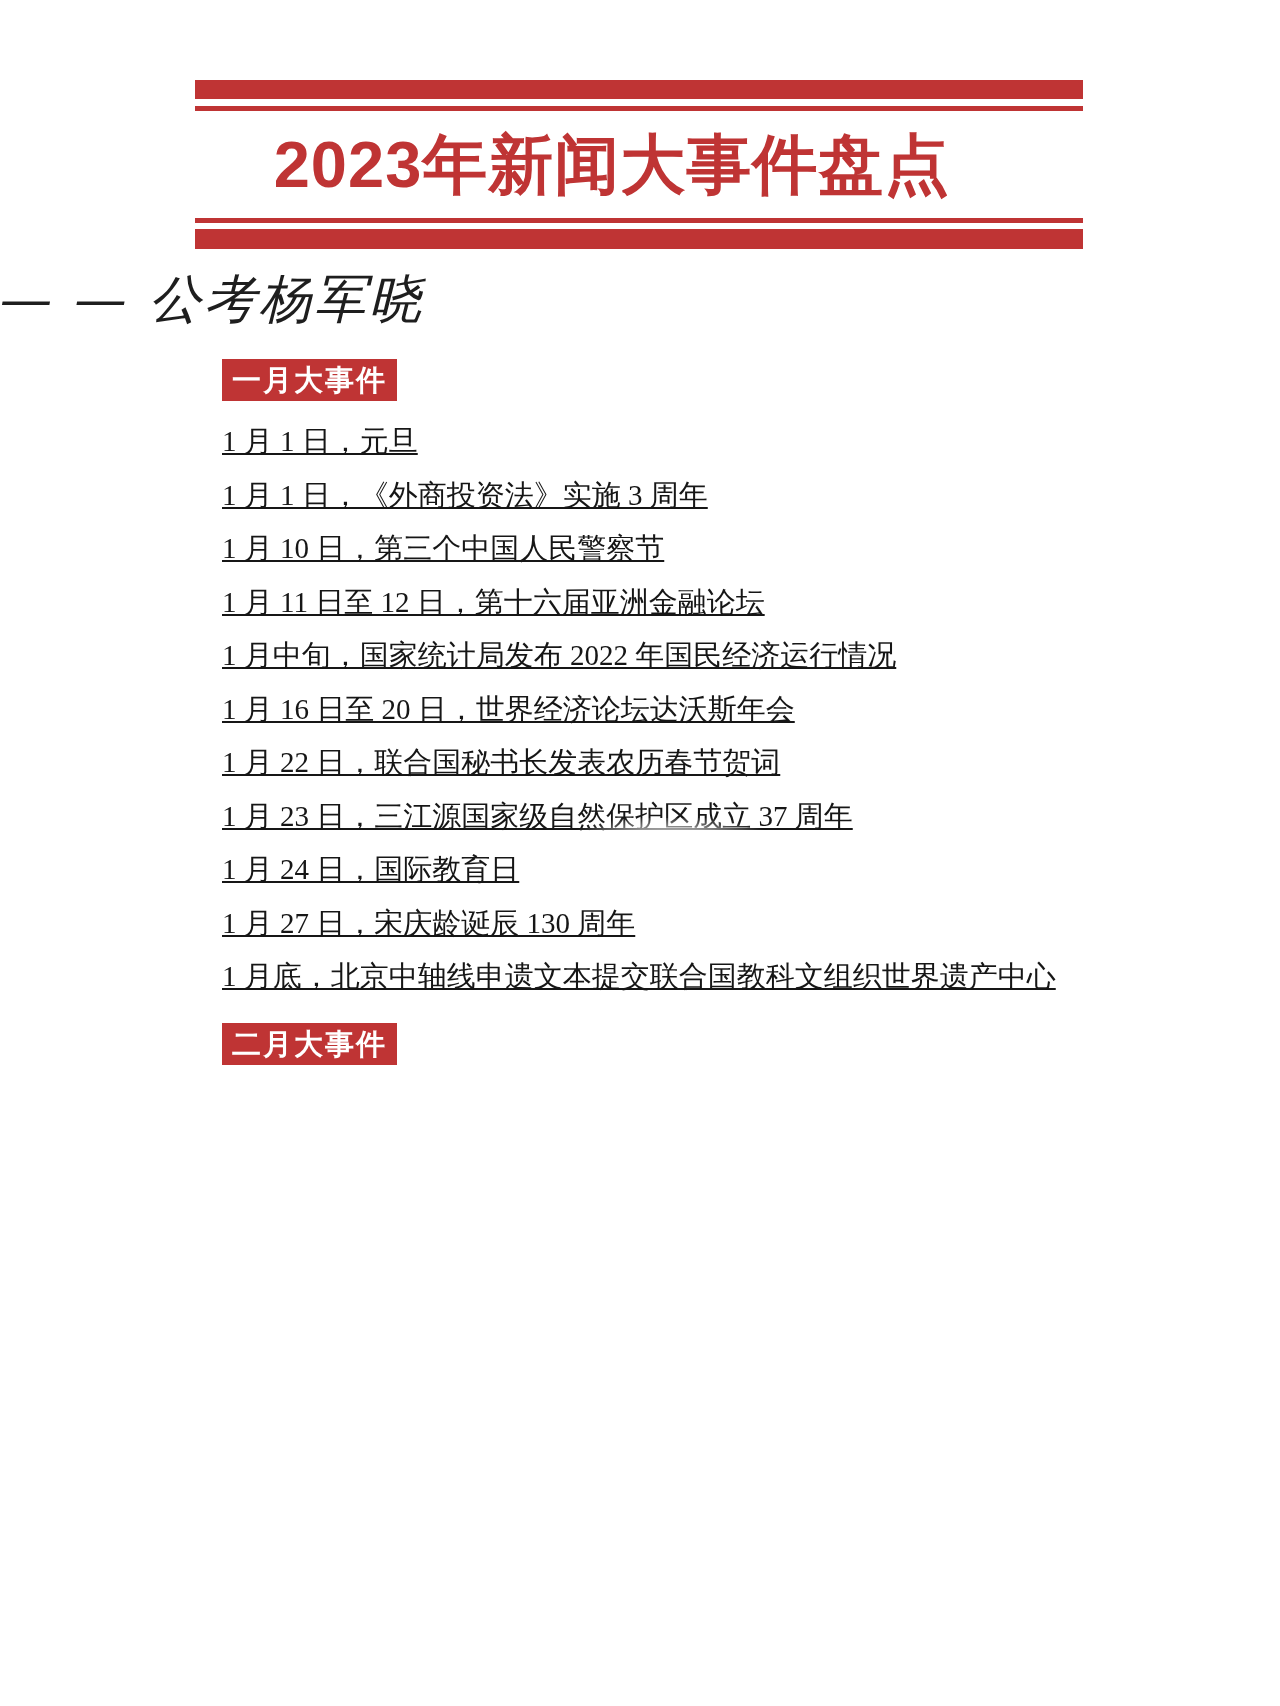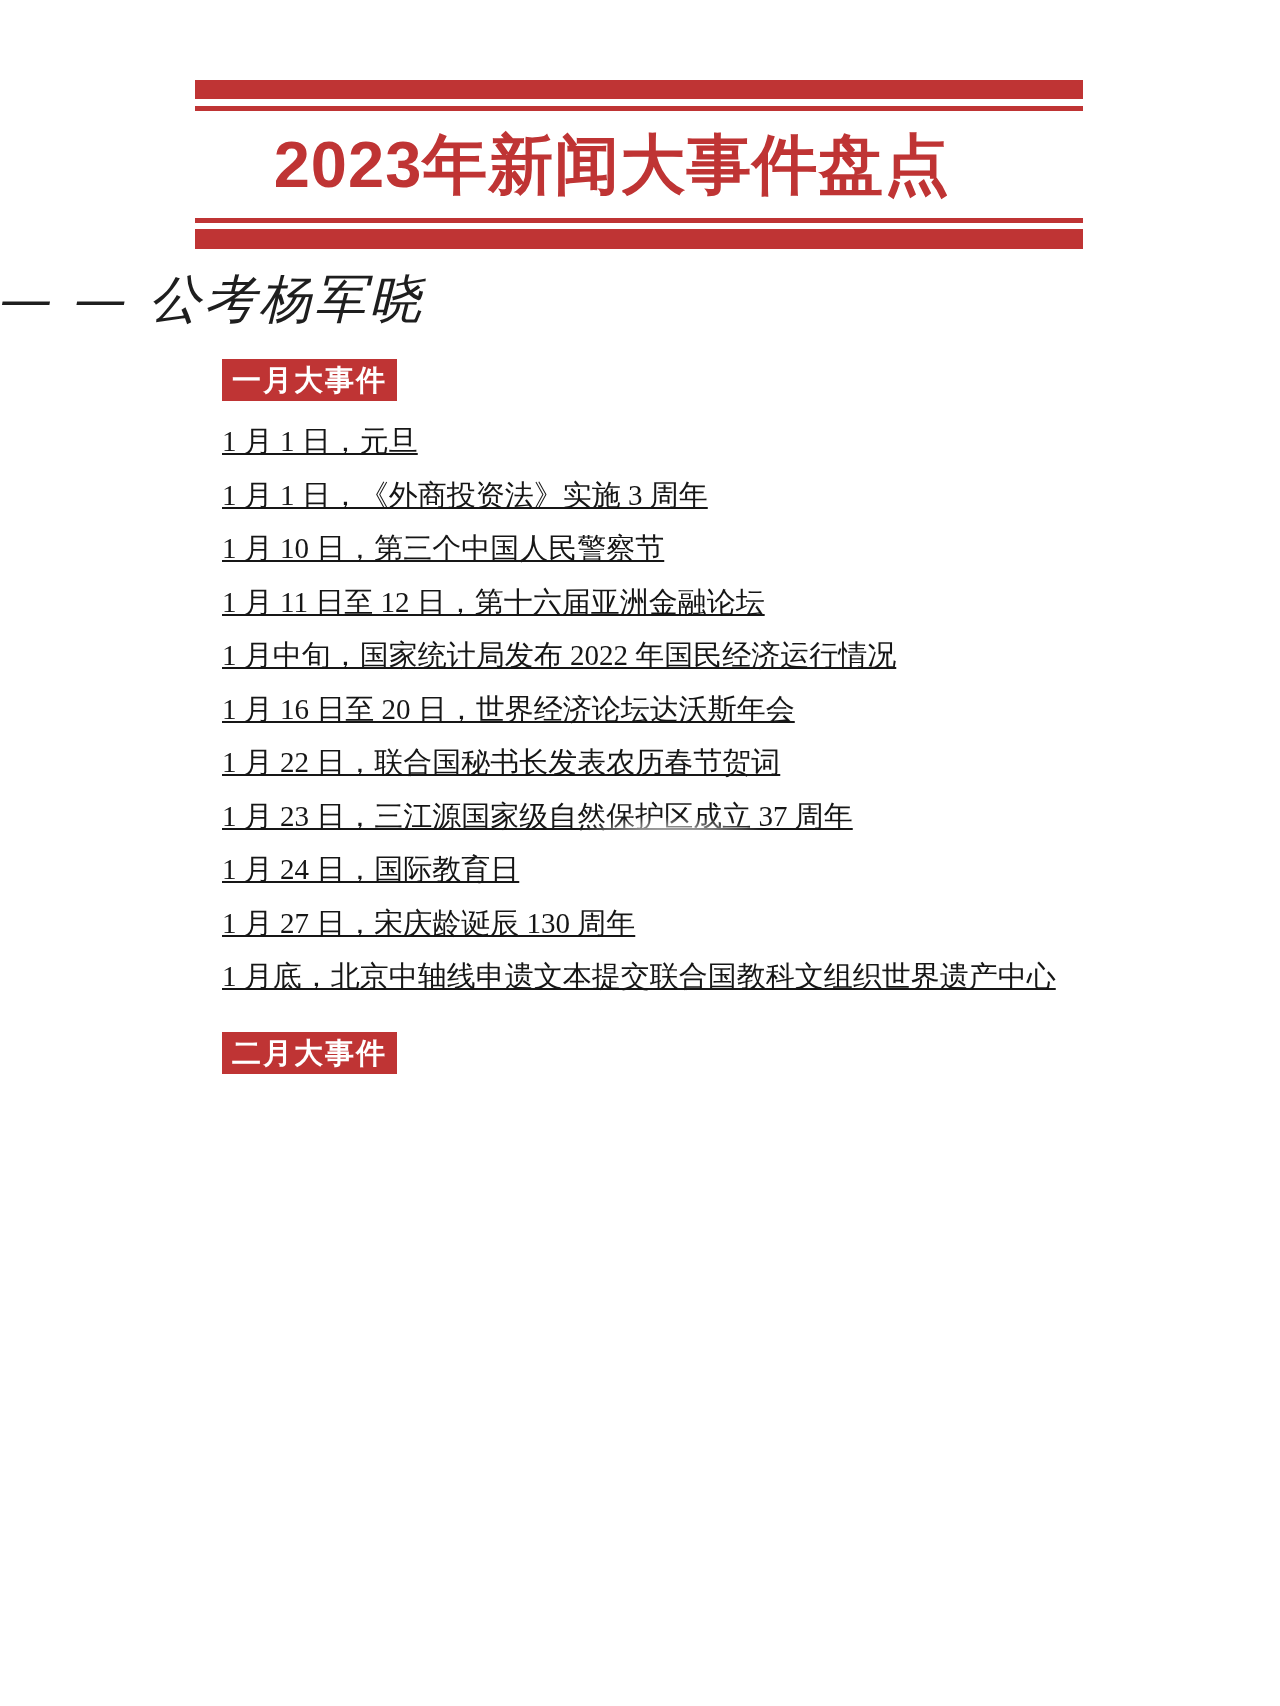--- a/index.html
+++ b/index.html
@@ -43,21 +43,21 @@
     font-family: "DejaVu Serif", serif;
     font-style: italic;
     font-size: 52px;
     letter-spacing: 3px;
     color: #1e1e1e;
     white-space: nowrap;
   }
 
   
   .content { margin-left: 222px; padding-right: 60px; }
-  .month-section { margin-top: 28px; }
+  .month-section { margin-top: 19px; }
   .month-section:first-child { margin-top: 20px; text-decoration: underline; }
   .heading-row { margin: 0; }
   .month-heading {
     display: inline-block;
     background: var(--accent, #bf3434);
     color: #ffffff;
     font-family: "Liberation Sans", sans-serif;
     font-weight: bold;
     font-size: 29px;
     line-height: 42px;

